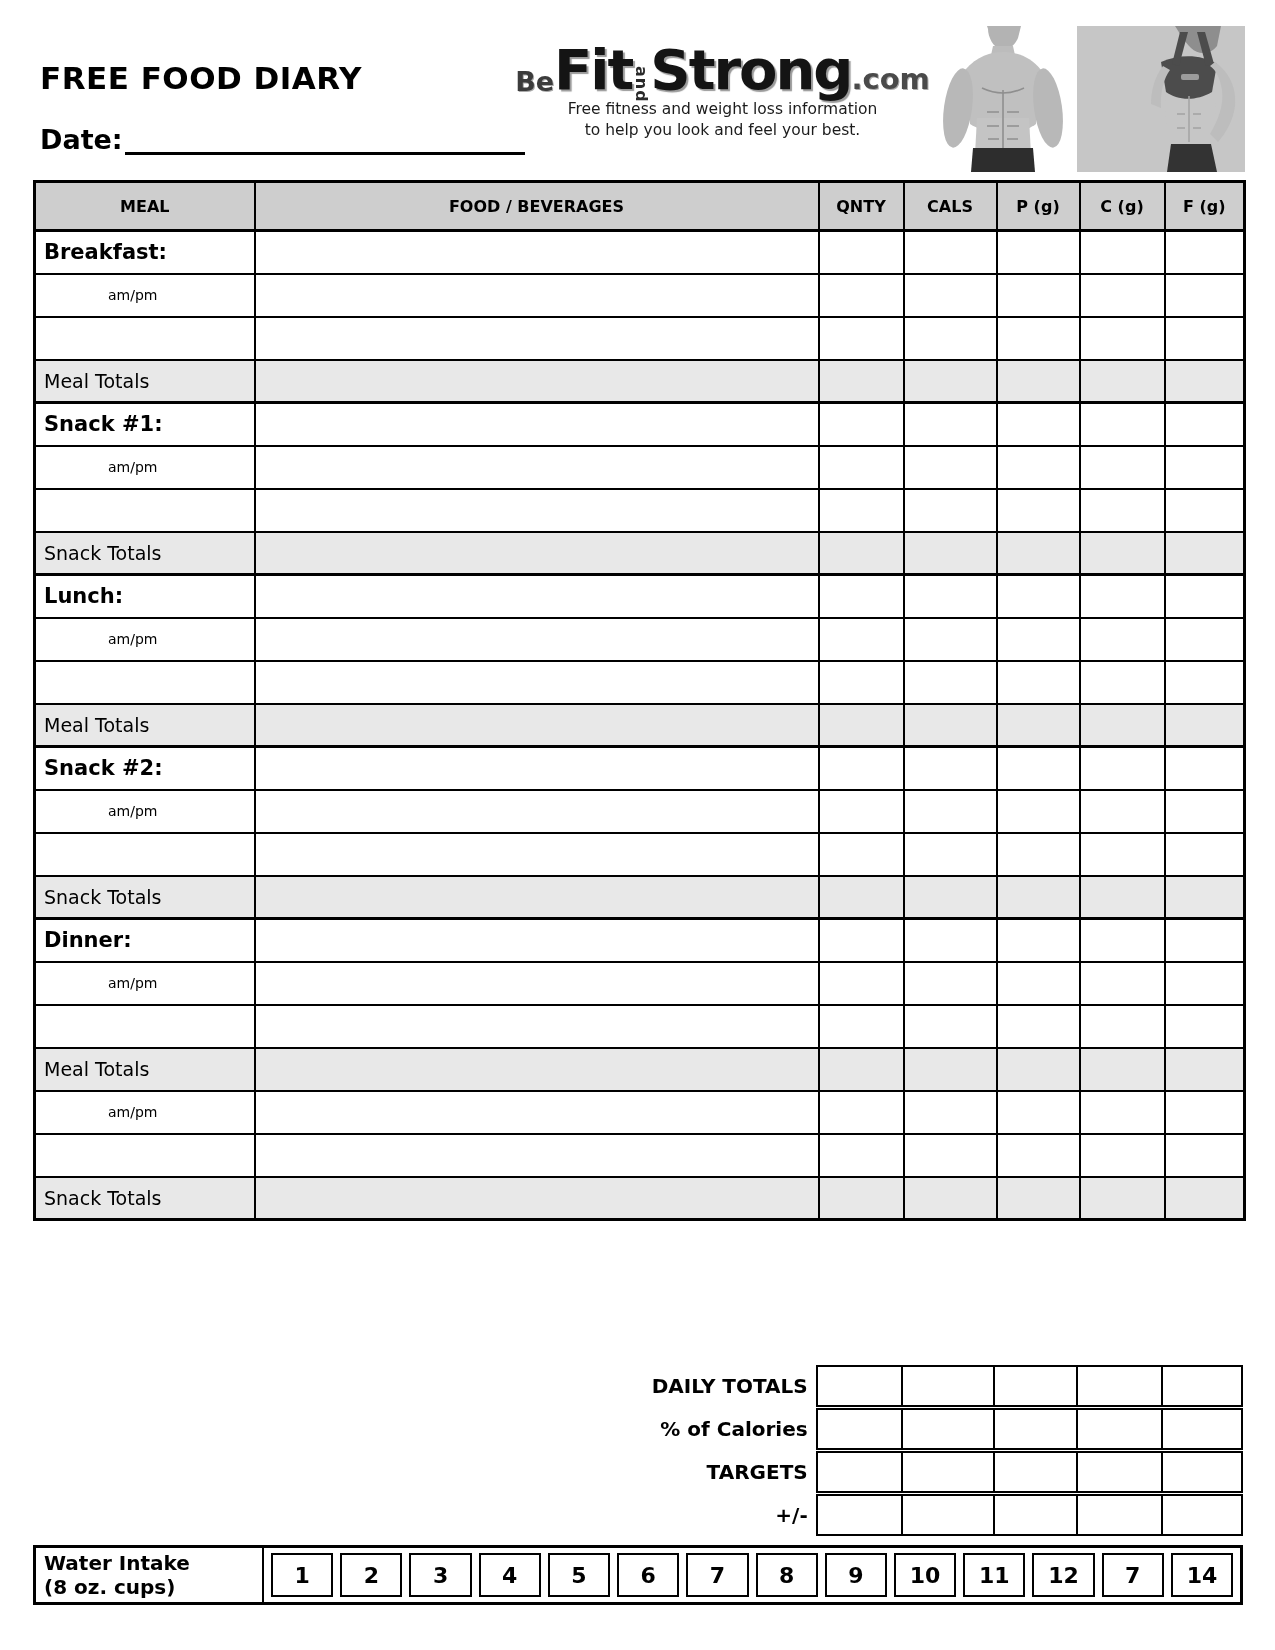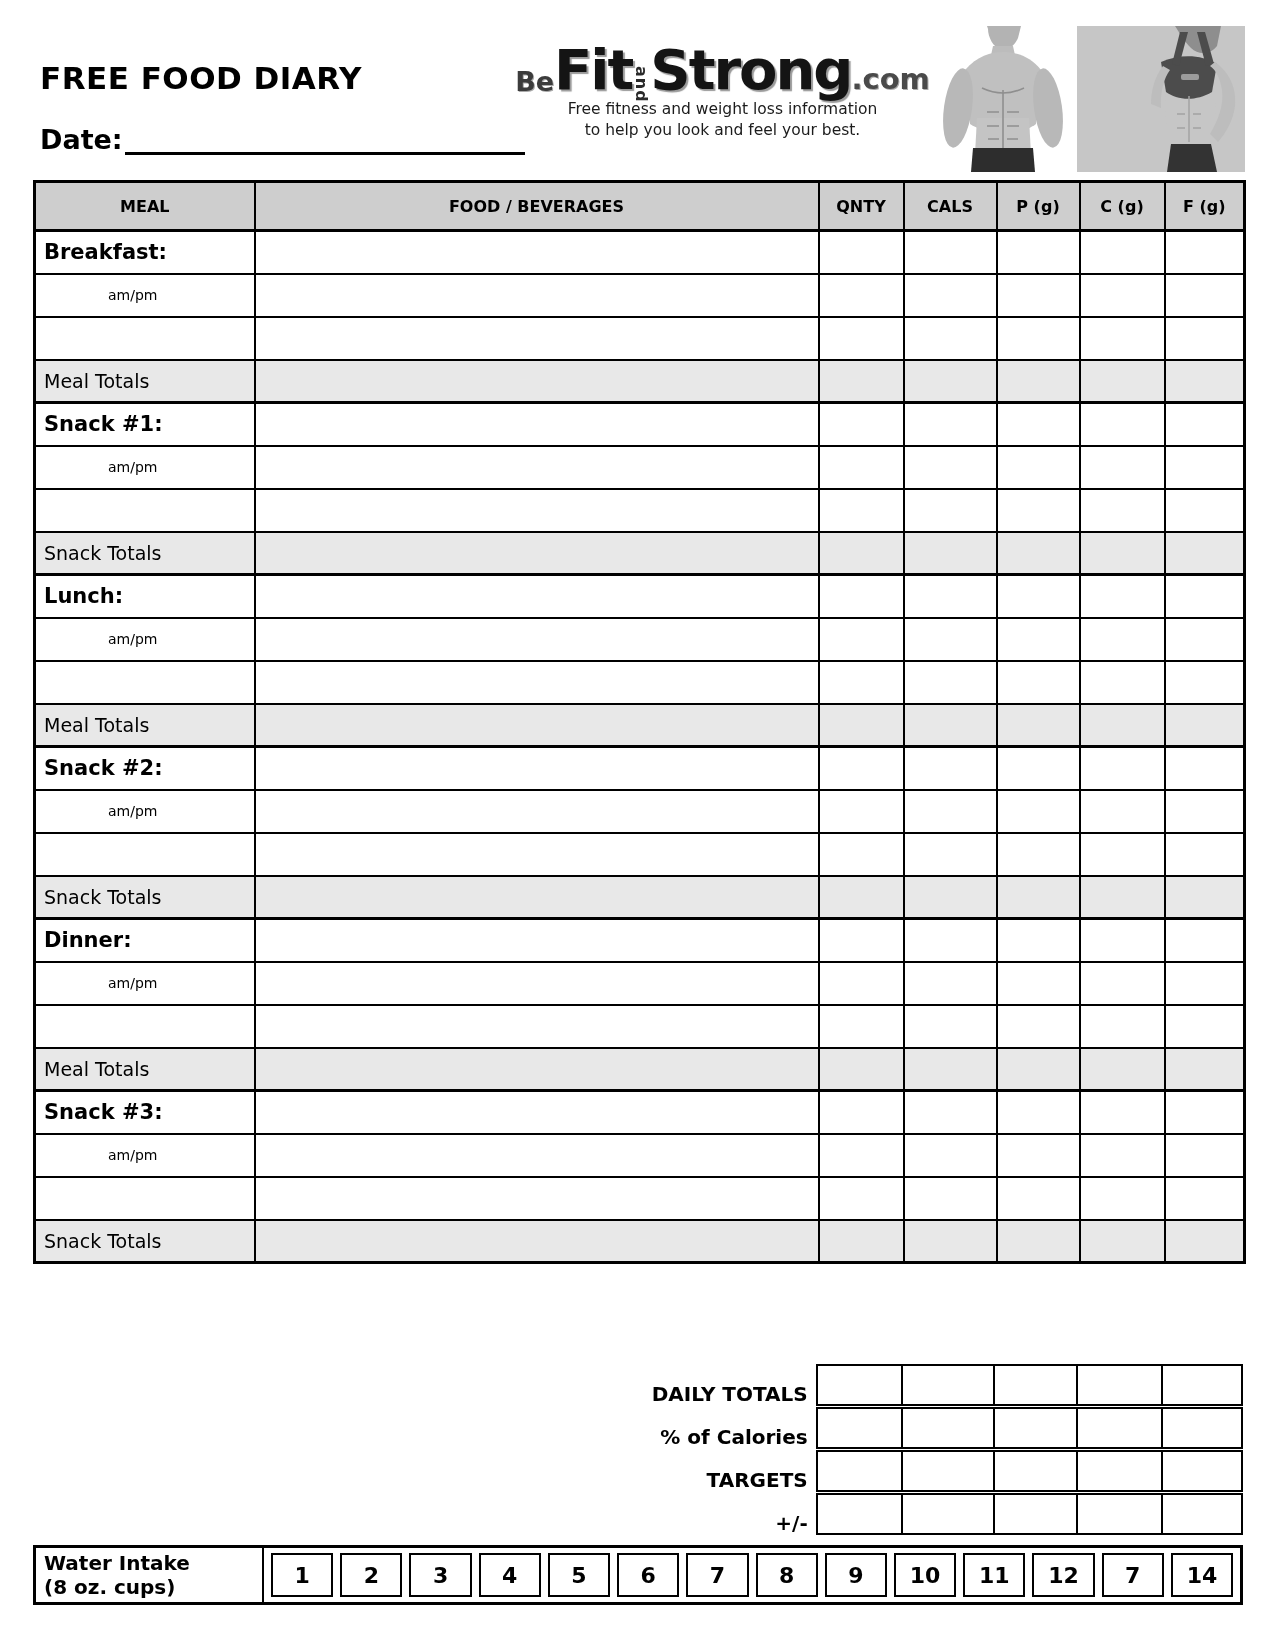--- a/index.html
+++ b/index.html
@@ -29,21 +29,21 @@
   table.diary thead th { background:#cecece; height:49px; font-size:16px; font-weight:bold; text-align:center; border-bottom:3px solid #000; }
   table.diary td { height:43px; }
   tr.section-start td { border-top:3px solid #000; }
   td.meal-cell { text-align:left; padding-left:8px; font-weight:bold; font-size:21px; }
   td.ampm-cell { text-align:center; padding-right:24px; font-size:14px; }
   td.totals-cell { text-align:left; padding-left:8px; font-size:19px; }
   tr.row-totals td { background:#e8e8e8; }
 
   
   .summary { position:absolute; left:33px; top:1366px; width:1210px; }
-  .srow { display:flex; align-items:flex-end; margin-bottom:3px; height:40px; }
+  .srow { display:flex; align-items:center; margin-bottom:3px; height:40px; }
   .slabel { width:784px; text-align:right; padding-right:8px; font-size:20px; font-weight:bold; display:flex; align-items:center; justify-content:flex-end; }
   table.sboxes { border-collapse:collapse; table-layout:fixed; }
   table.sboxes td { border:2px solid #000; height:40px; background:#fff; }
 
   
   .water { position:absolute; left:33px; top:1545px; width:1210px; height:60px; border:3px solid #000; display:flex; align-items:stretch; background:#fff; }
   .water-label { width:228px; border-right:2px solid #000; display:flex; flex-direction:column; justify-content:center; padding-left:8px; font-size:20px; font-weight:bold; line-height:1.2; }
   .water-cells { flex:1; display:flex; gap:7px; padding:5px 7px; }
   .water-cell { flex:1; border:2px solid #000; display:flex; align-items:center; justify-content:center; font-size:22px; font-weight:bold; }
 </style>
@@ -315,29 +315,20 @@
       <tr class="row-totals">
         <td class="totals-cell">Meal Totals</td>
         <td></td>
           <td></td>
           <td></td>
           <td></td>
           <td></td>
           <td></td>
       </tr>
 
-      <tr class="row-name section-start">
-        <td class="meal-cell">Snack #3:</td>
-        <td></td>
-          <td></td>
-          <td></td>
-          <td></td>
-          <td></td>
-          <td></td>
-      </tr>
       <tr class="row-ampm">
         <td class="ampm-cell">am/pm</td>
         <td></td>
           <td></td>
           <td></td>
           <td></td>
           <td></td>
           <td></td>
       </tr>
       <tr class="row-blank">

